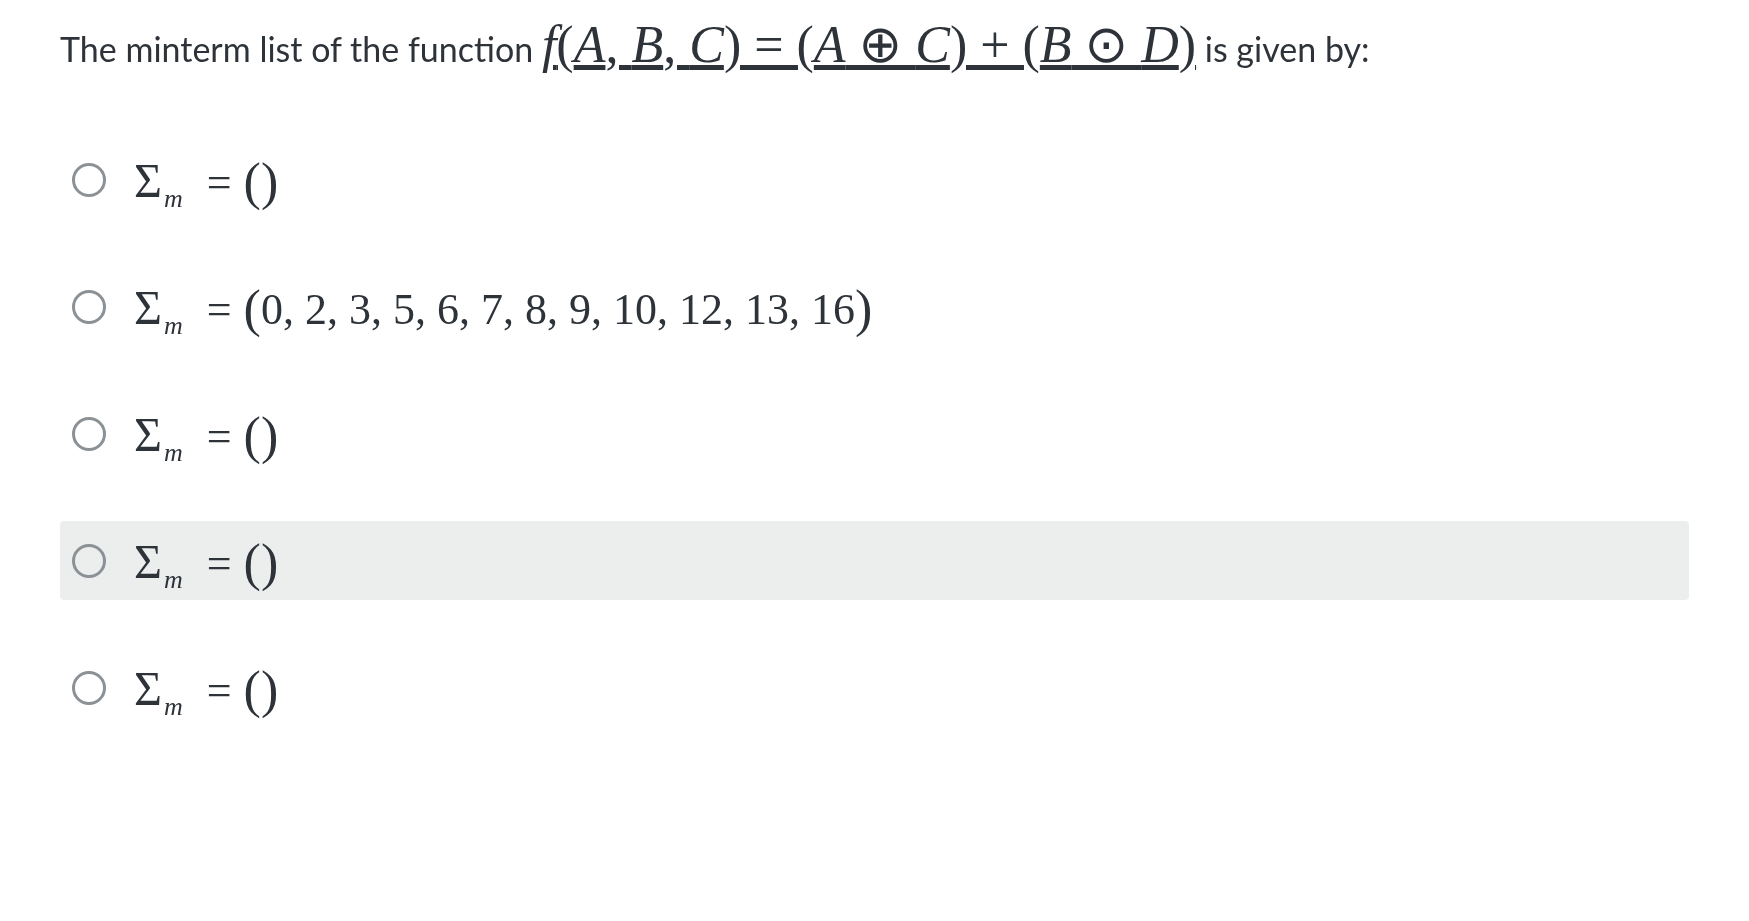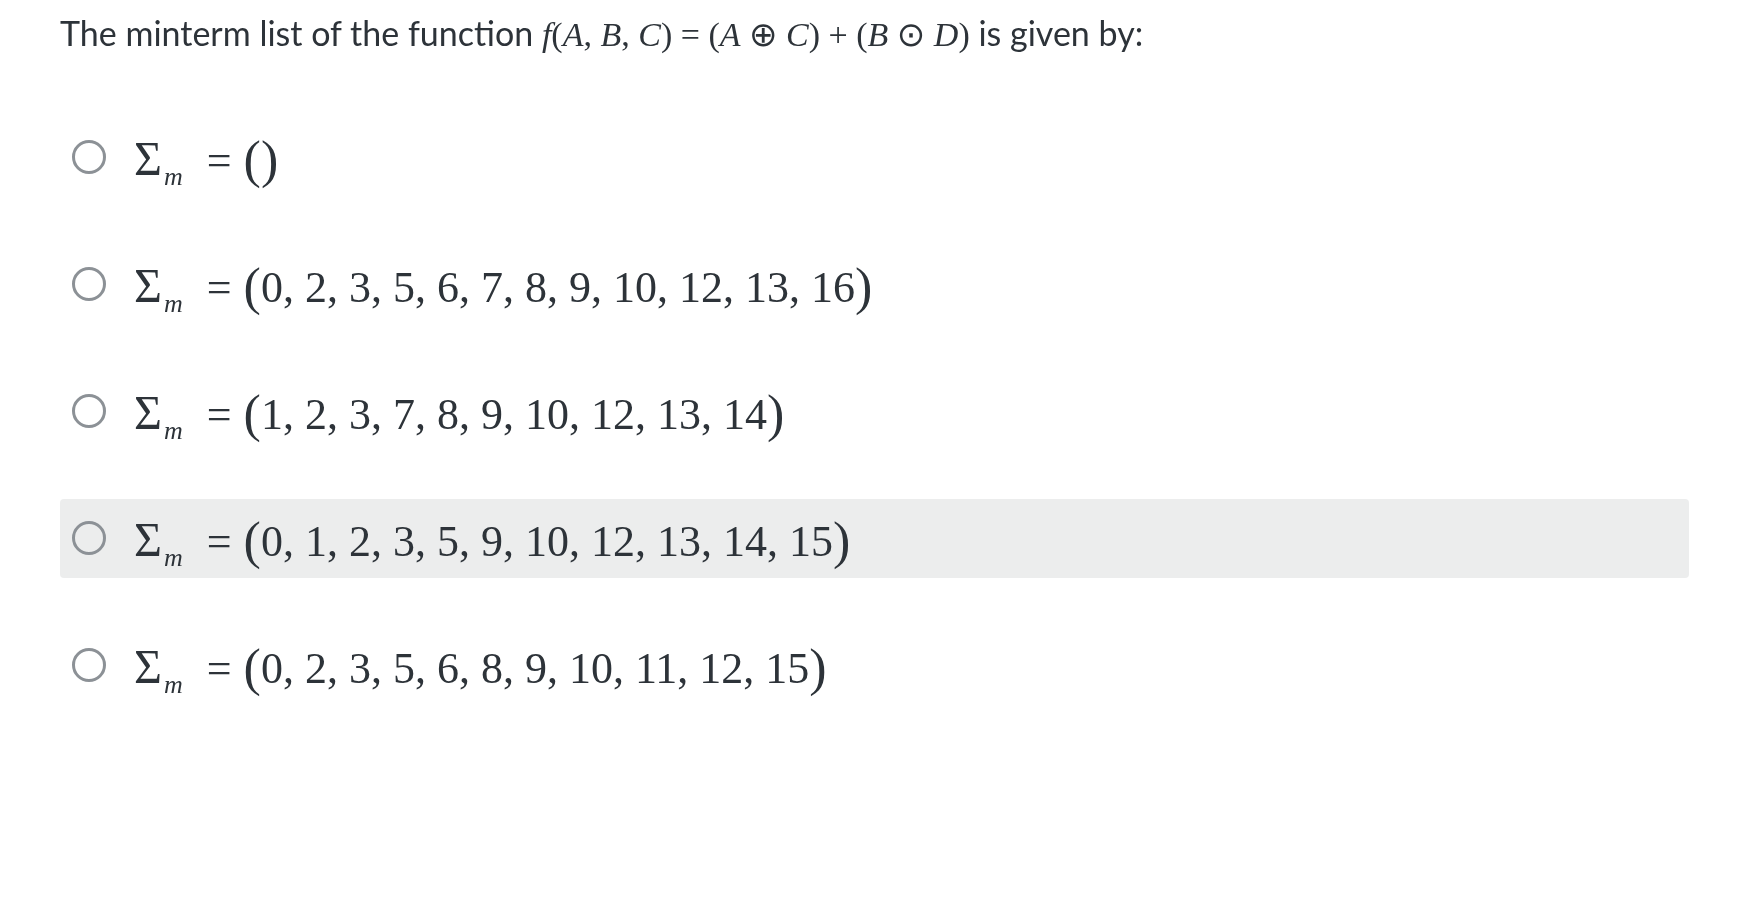--- a/index.html
+++ b/index.html
@@ -17,22 +17,23 @@
   .question-stem {
     font-size: 34px;
     line-height: 1.35;
     color: #2d3339;
     margin-bottom: 60px;
     max-width: 1600px;
   }
   .question-stem .math {
     font-family: "STIXGeneral", "Cambria Math", "Times New Roman", serif;
     font-style: italic;
-    font-size: 34px;
+    font-size: 52px;
     white-space: nowrap;
+    text-decoration: underline;
   }
   .answers {
     display: flex;
     flex-direction: column;
     gap: 48px;
   }
   .answer-row {
     display: flex;
     align-items: center;
     gap: 28px;
@@ -116,43 +117,40 @@
       </div>
     </div>
 
     <div class="answer-row">
       <div class="radio"></div>
       <div class="answer-math">
         <span class="sigma">Σ</span>
           <span class="sub">m</span>
         <span class="eq">=</span>
         <span class="paren-big">(</span>
-          <span>1, 2, 3, 7, 8, 9, 10, 12, 13, 14</span>
           <span class="paren-big">)</span>
       </div>
     </div>
 
     <div class="answer-row highlight">
       <div class="radio"></div>
       <div class="answer-math">
         <span class="sigma">Σ</span>
           <span class="sub">m</span>
         <span class="eq">=</span>
         <span class="paren-big">(</span>
-          <span>0, 1, 2, 3, 5, 9, 10, 12, 13, 14, 15</span>
           <span class="paren-big">)</span>
       </div>
     </div>
 
     <div class="answer-row">
       <div class="radio"></div>
       <div class="answer-math">
         <span class="sigma">Σ</span>
           <span class="sub">m</span>
         <span class="eq">=</span>
         <span class="paren-big">(</span>
-          <span>0, 2, 3, 5, 6, 8, 9, 10, 11, 12, 15</span>
           <span class="paren-big">)</span>
       </div>
     </div>
 
   </div>
 </div>
 
 </body></html>

